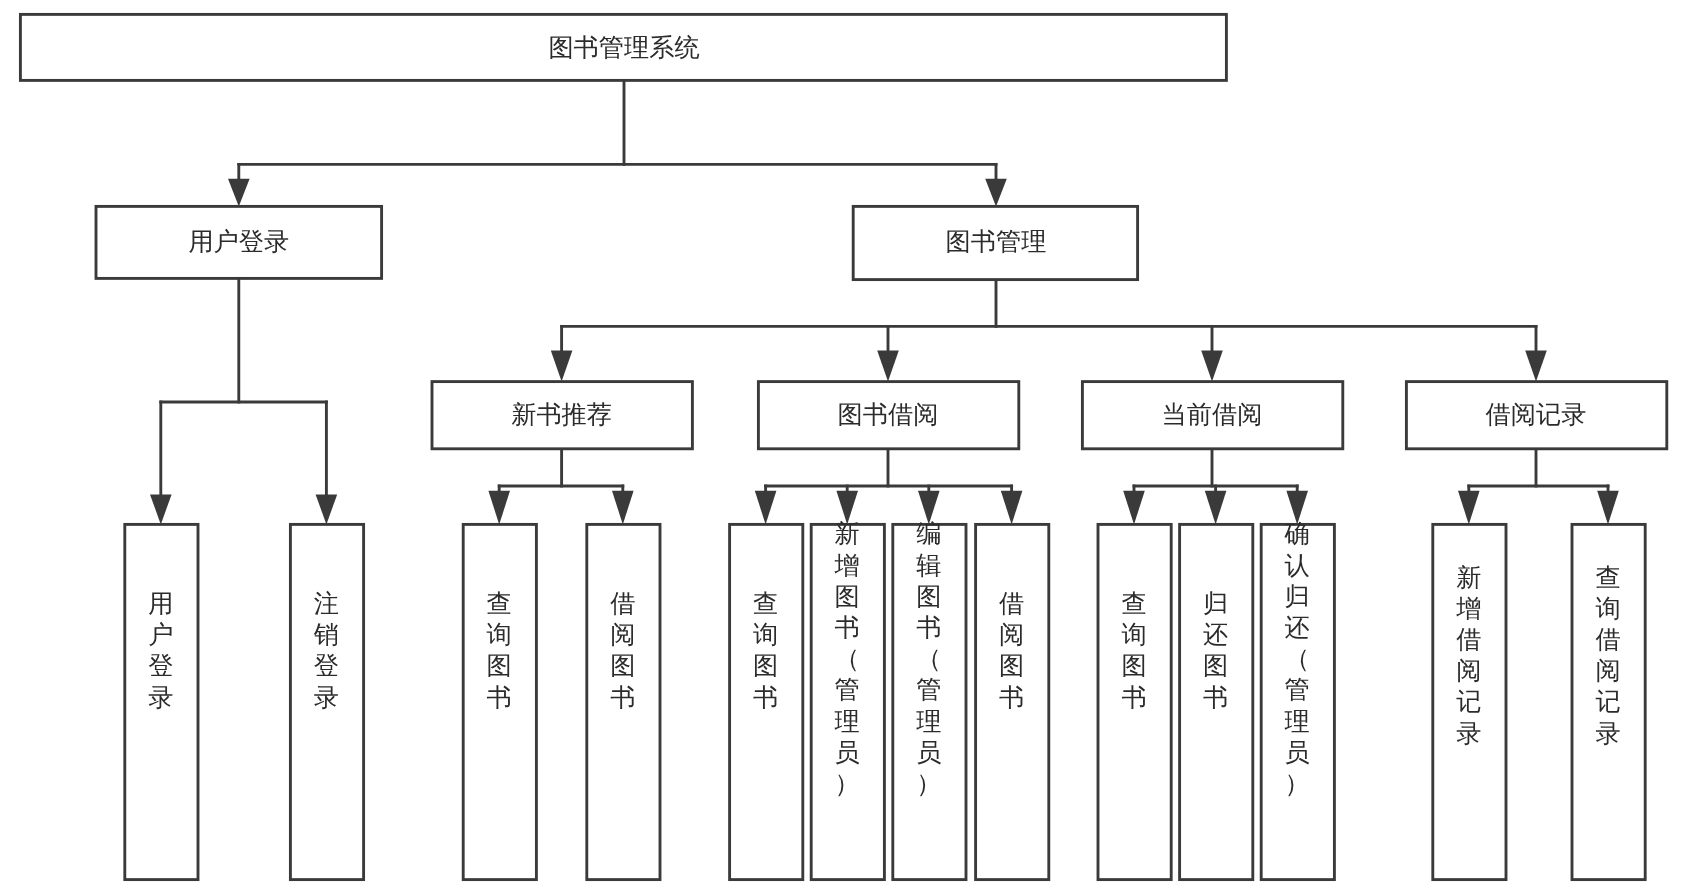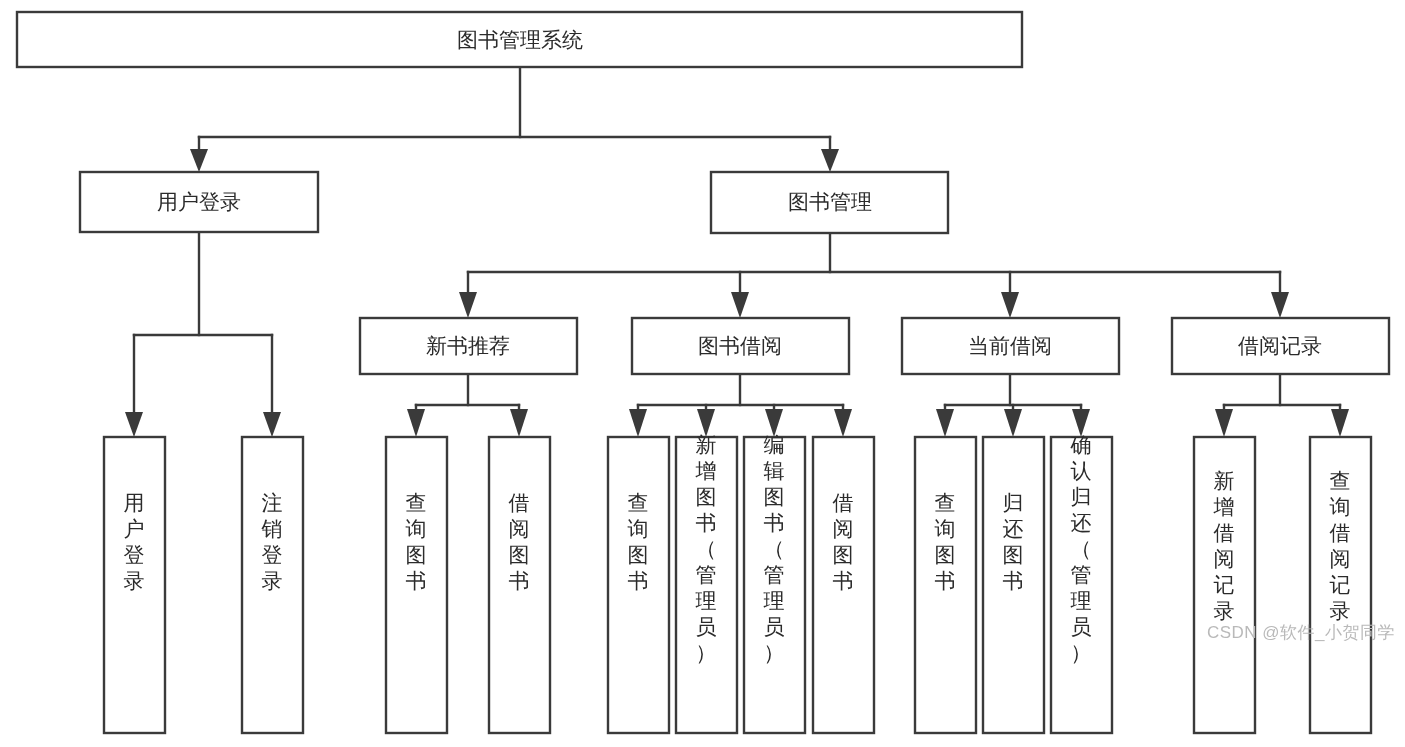--- a/index.html
+++ b/index.html
@@ -234,14 +234,13 @@
         <text class="leaf-label vtext" x="1224" y="488"><tspan x="1224" y="488">新</tspan><tspan x="1224" y="514">增</tspan><tspan x="1224" y="540">借</tspan><tspan x="1224" y="566">阅</tspan><tspan x="1224" y="592">记</tspan><tspan x="1224" y="618">录</tspan></text>
       </g>
 
       <g>
         <rect class="node-box" x="1310" y="437" width="61" height="296"></rect>
         <text class="leaf-label vtext" x="1340" y="488"><tspan x="1340" y="488">查</tspan><tspan x="1340" y="514">询</tspan><tspan x="1340" y="540">借</tspan><tspan x="1340" y="566">阅</tspan><tspan x="1340" y="592">记</tspan><tspan x="1340" y="618">录</tspan></text>
       </g>
     </g>
   </svg>
 
-  <div class="watermark">CSDN @软件_小贺同学</div>
 </div>
 
 </body></html>

